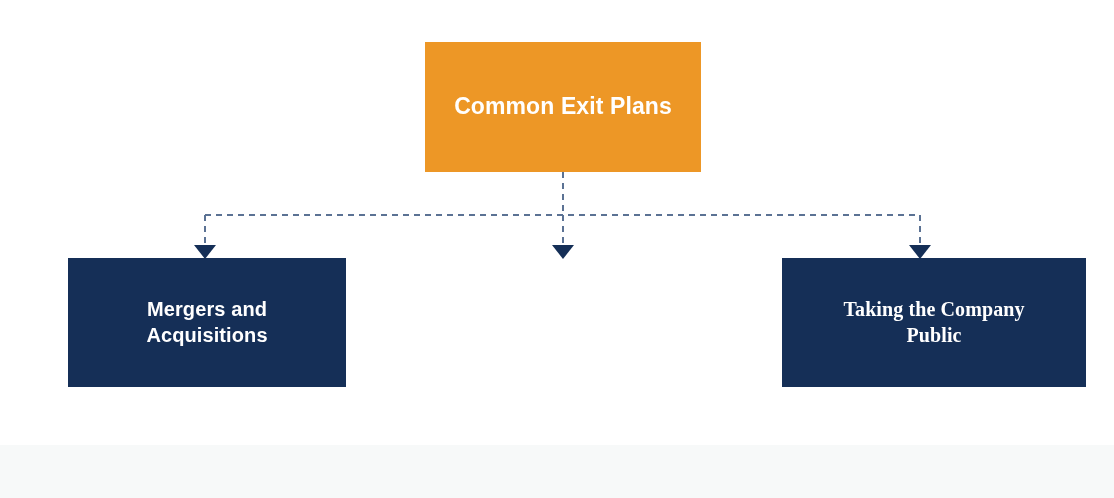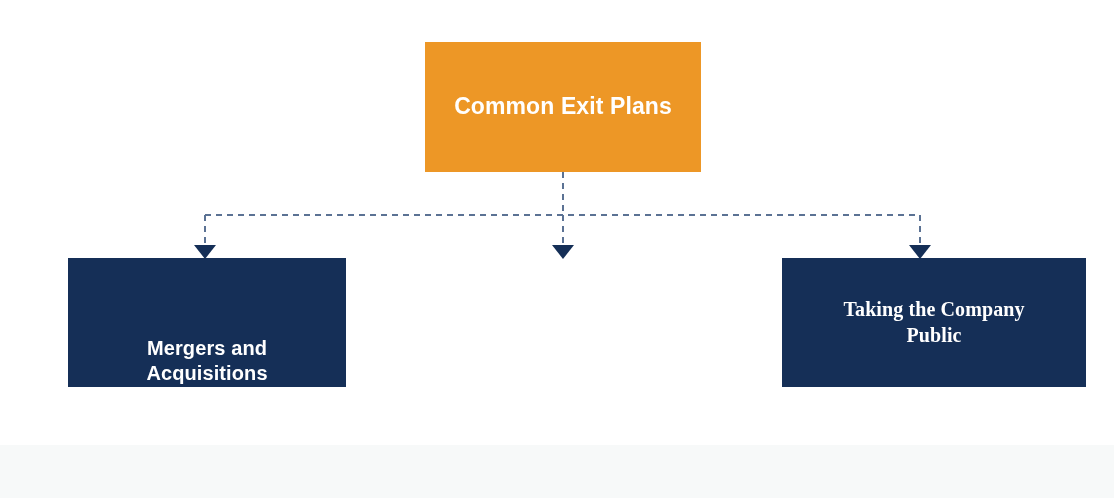--- a/index.html
+++ b/index.html
@@ -64,21 +64,20 @@
     background: #152F57;
   }
   .node-child .node-label {
     font-size: 20px;
   }
   #node-child-0 {
     left: 68px;
     top: 258px;
     width: 278px;
     height: 129px;
-    align-items: flex-end;
   }
   #node-child-1 {
     left: 424px;
     top: 258px;
     width: 277px;
     height: 129px;
   }
   #node-child-2 {
     left: 782px;
     top: 258px;

